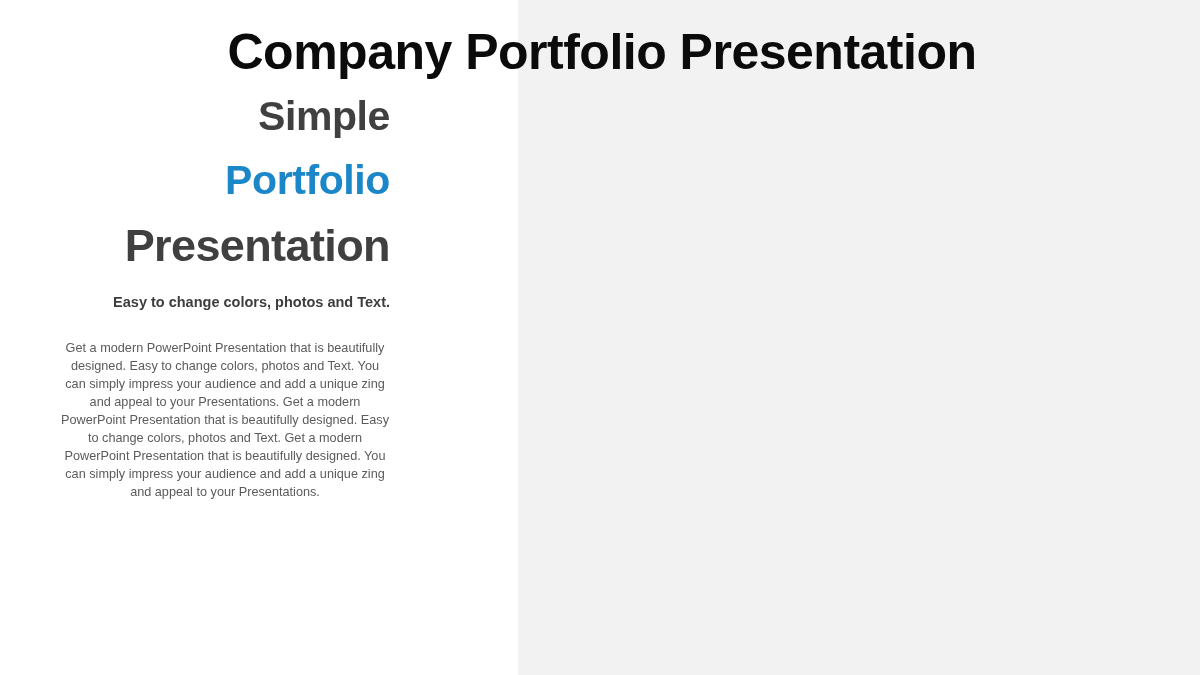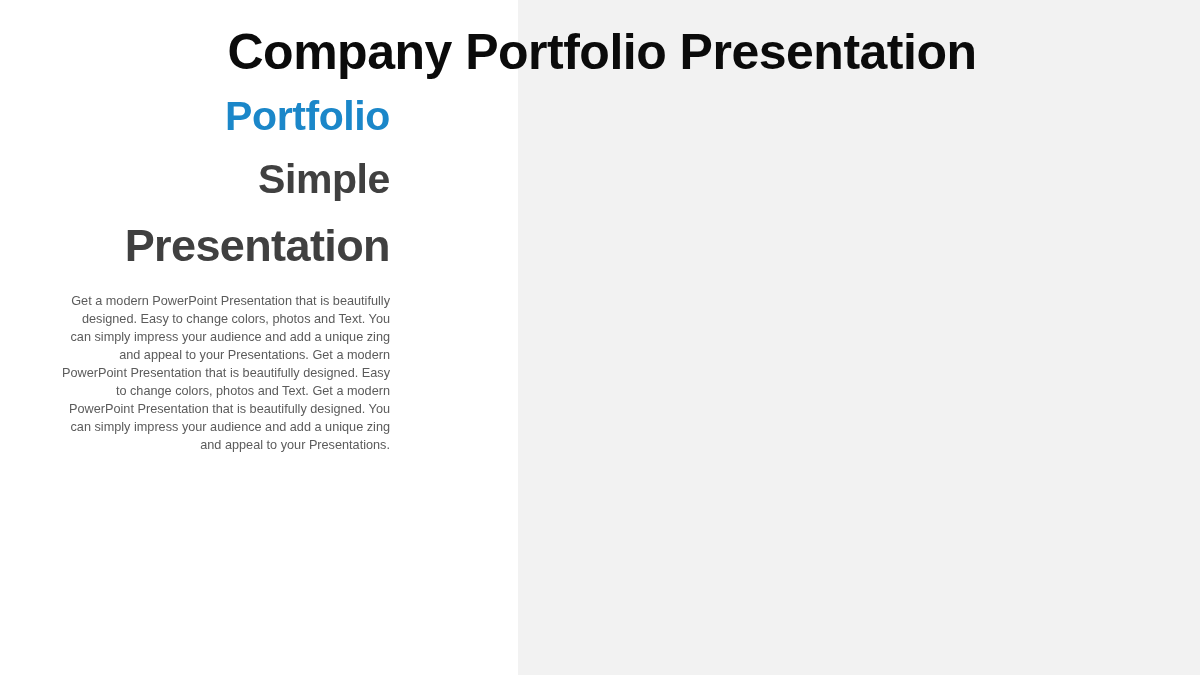--- a/index.html
+++ b/index.html
@@ -89,38 +89,39 @@
     line-height: 1.45;
     margin: 0 0 26px 0;
   }
 
   #body-paragraph {
     font-size: 12.7px;
     font-weight: normal;
     color: #5b5b5b;
     line-height: 1.42;
     margin: 0;
-    text-align: right;
+    text-align: center;
   }
 </style>
 </head>
 <body>
 
 <div id="slide">
 
   <div id="gray-panel"></div>
 
   <div id="slide-title">Company Portfolio Presentation</div>
 
   <div id="left-column">
 
+    <div class="headline-line" id="headline-simple">Simple</div>
+
     <div class="headline-line" id="headline-portfolio">Portfolio</div>
-
-    <div class="headline-line" id="headline-simple">Simple</div>
 
     <div class="headline-line" id="headline-presentation">Presentation</div>
 
+    <div id="tagline">Easy to change colors, photos and Text.</div>
 
     <p id="body-paragraph">Get a modern PowerPoint  Presentation that is beautifully designed.  Easy to change colors, photos and Text. You can simply impress your audience and add a unique zing and appeal to your Presentations. Get a modern PowerPoint Presentation that is beautifully designed. Easy to change colors, photos and Text. Get a modern PowerPoint  Presentation that is beautifully designed. You can simply impress your audience and add a unique zing and appeal to your Presentations.</p>
 
   </div>
 
 </div>
 
 </body></html>

